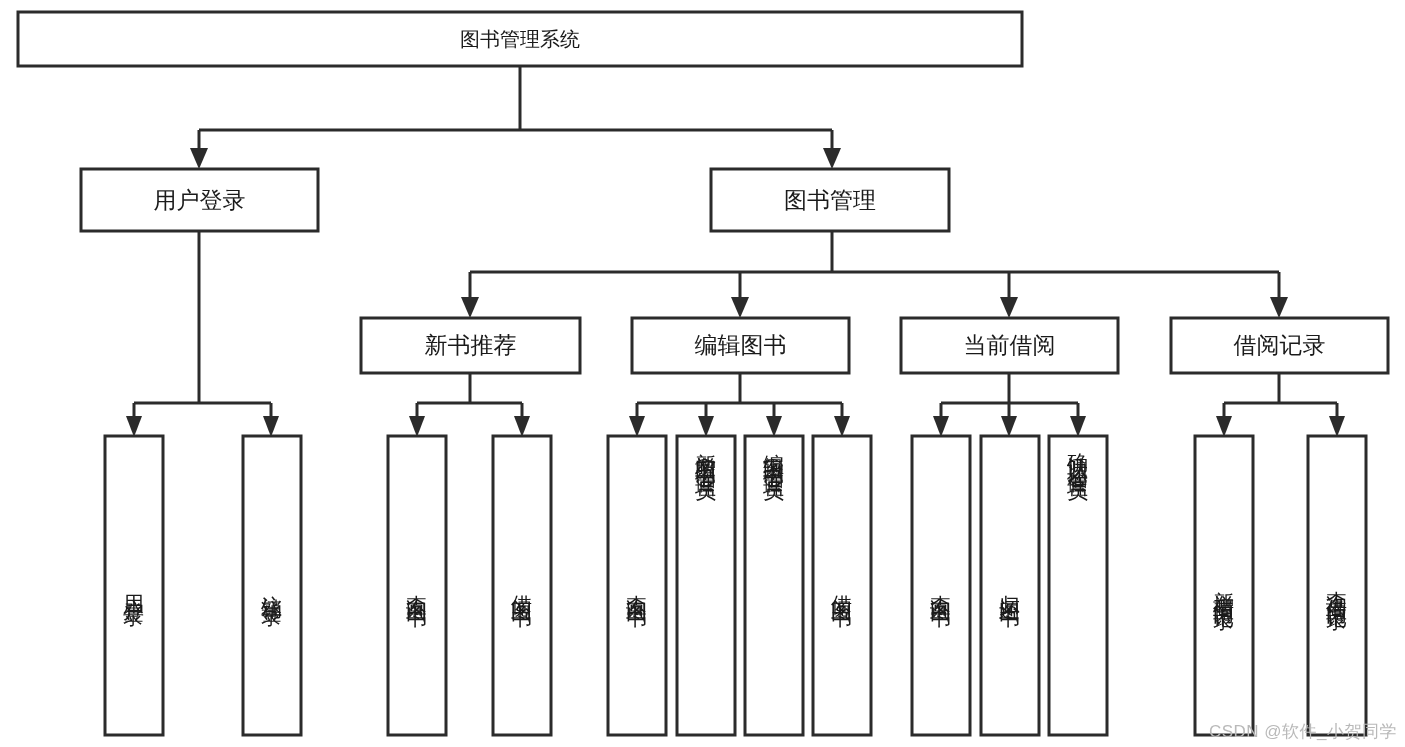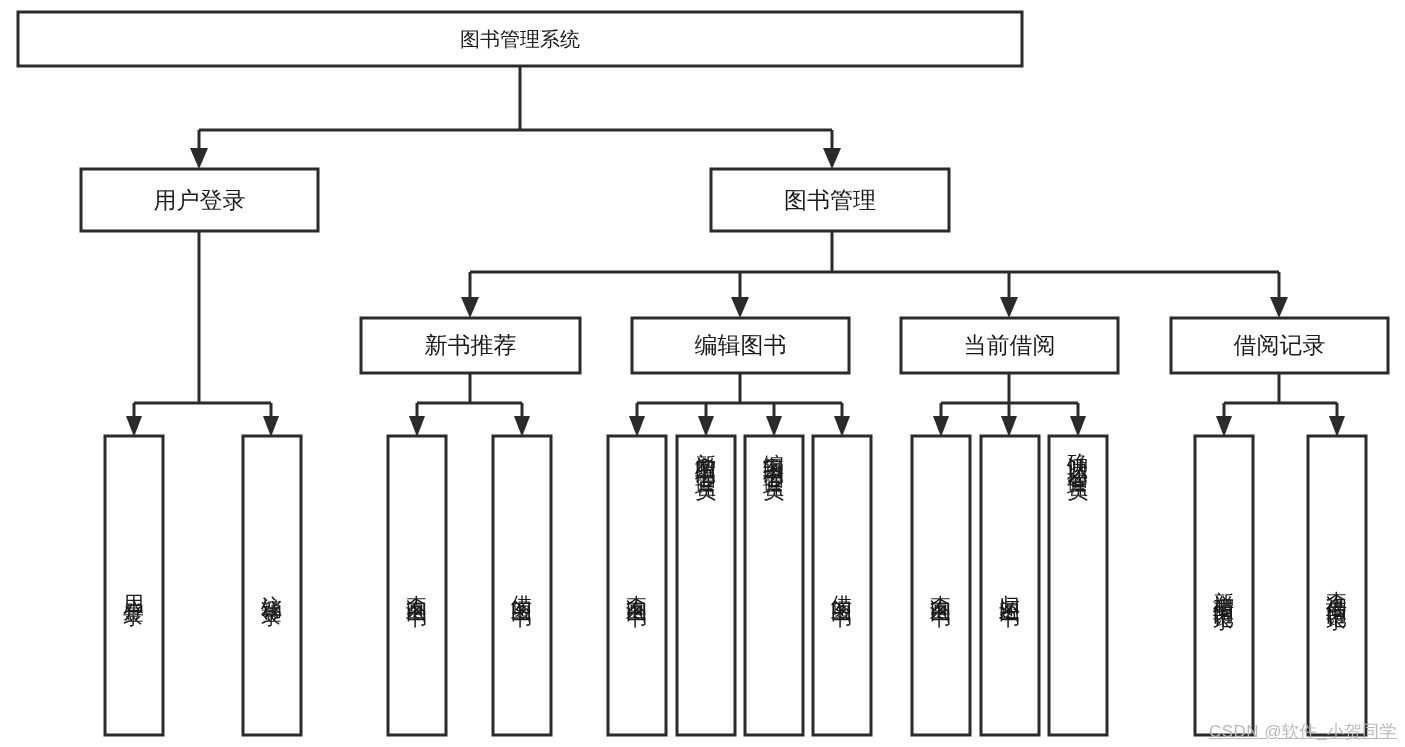--- a/index.html
+++ b/index.html
@@ -75,21 +75,20 @@
   }
   #watermark {
     position: absolute;
     right: 8px;
     bottom: 4px;
     font-family: "Liberation Sans", "DejaVu Sans", sans-serif;
     font-size: 17px;
     color: #b9b9b9;
     letter-spacing: 0.5px;
     white-space: nowrap;
-    text-decoration: underline;
   }
 </style>
 </head>
 <body>
 
 <div id="diagram-root">
 
   <svg class="diagram-canvas" viewBox="0 0 1405 747">
 
     <rect class="node-box" x="18" y="12" width="1004" height="54"></rect>

